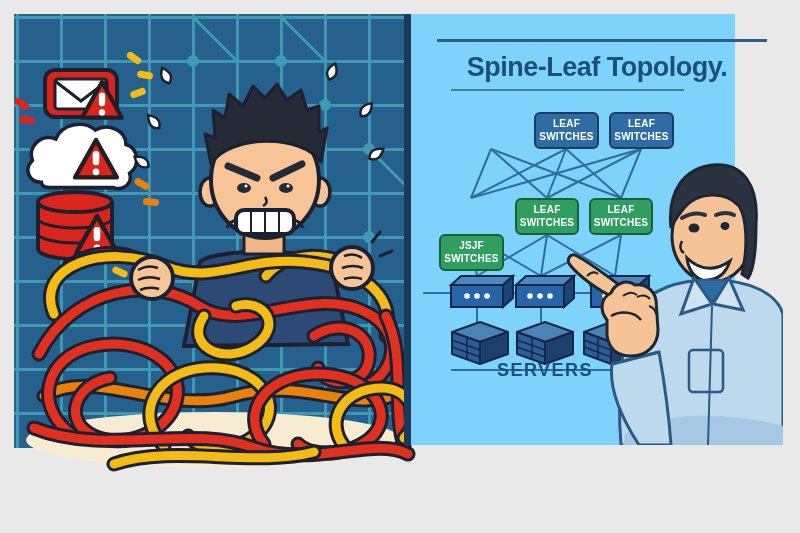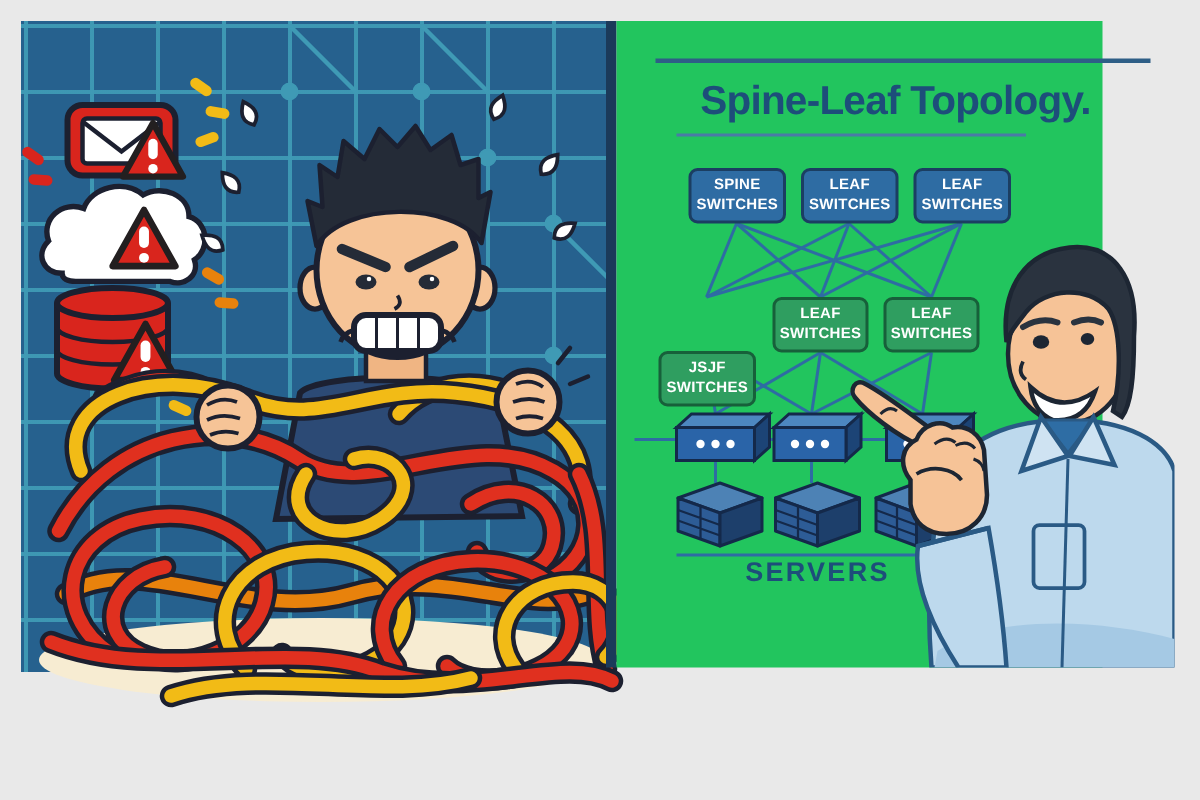--- a/index.html
+++ b/index.html
@@ -10,33 +10,33 @@
     background-color:#26618e;
     background-image:
       linear-gradient(rgba(63,154,181,.95) 3px, transparent 3px),
       linear-gradient(90deg, rgba(63,154,181,.95) 3px, transparent 3px);
     background-size:44px 44px;background-position:2px 2px;
     overflow:visible;}
   .left-art{position:absolute;left:0;top:0;overflow:visible;}
   
   .seam{position:absolute;left:404px;top:14px;width:7px;height:431px;background:#1b3a5a;}
   
-  .panel-right{position:absolute;left:411px;top:14px;width:324px;height:431px;background:#22c55e;}
+  .panel-right{position:absolute;left:411px;top:14px;width:324px;height:431px;background:#7dd3fc;}
   .top-rule{position:absolute;left:26px;top:25px;width:330px;height:3px;background:#2e5e86;}
   .diagram-title{position:absolute;left:0;top:38px;width:372px;text-align:center;
     font-size:27px;font-weight:bold;letter-spacing:-.5px;color:#1d4e7a;}
   .title-rule{position:absolute;left:40px;top:75px;width:233px;height:2px;background:#4a7ba6;}
   .net-svg{position:absolute;left:0;top:0;z-index:1;}
   .node{position:absolute;z-index:2;height:37px;border-radius:6px;
     display:flex;align-items:center;justify-content:center;text-align:center;
     color:#fff;font-weight:bold;font-size:10px;line-height:1.25;letter-spacing:.2px;
     box-sizing:border-box;padding:2px;}
   .node.blue{background:#2e6ca3;border:2.5px solid #1b3e62;}
   .node.green{background:#2f9e60;border:2.5px solid #17603a;}
-  .servers-label{position:absolute;left:54px;top:357px;width:160px;z-index:2;text-align:center;
+  .servers-label{position:absolute;left:54px;top:346px;width:160px;z-index:2;text-align:center;
     font-size:18px;font-weight:800;letter-spacing:1.5px;color:#1d4e7a;}
   .man-svg{position:absolute;left:0;top:0;z-index:3;pointer-events:none;}
   
   .co{stroke:#1c2030;stroke-width:15;fill:none;stroke-linecap:round;}
   .cr{stroke:#e0301f;stroke-width:9;fill:none;stroke-linecap:round;}
   .cy{stroke:#f2bb16;stroke-width:9;fill:none;stroke-linecap:round;}
   .cg{stroke:#e8820c;stroke-width:9;fill:none;stroke-linecap:round;}
 </style>
 </head>
 <body>
@@ -246,21 +246,20 @@
         </g>
         <g transform="translate(200,0)">
           <polygon points="-27,318 0,308 27,318 0,328" fill="#4d82b5"></polygon>
           <polygon points="-27,318 0,328 0,350 -27,340" fill="#2d5c96"></polygon>
           <polygon points="0,328 27,318 27,340 0,350" fill="#1d3f6b"></polygon>
           <path d="M-27,326 L0,336 M-27,333 L0,343 M-13,323 L-13,345" fill="none" stroke-width="1.5"></path>
         </g>
       </g>
     </svg>
 
-    <div class="node blue" style="left:48px;top:98px;width:65px;">SPINE SWITCHES</div>
     <div class="node blue" style="left:123px;top:98px;width:65px;">LEAF SWITCHES</div>
     <div class="node blue" style="left:198px;top:98px;width:65px;">LEAF SWITCHES</div>
 
     <div class="node green" style="left:28px;top:184px;width:65px;margin-top:36px;">JSJF SWITCHES</div>
     <div class="node green" style="left:104px;top:184px;width:64px;">LEAF SWITCHES</div>
     <div class="node green" style="left:178px;top:184px;width:64px;">LEAF SWITCHES</div>
 
     <div class="servers-label">SERVERS</div>
 
     <svg class="man-svg" width="372" height="431" viewBox="0 0 372 431">

